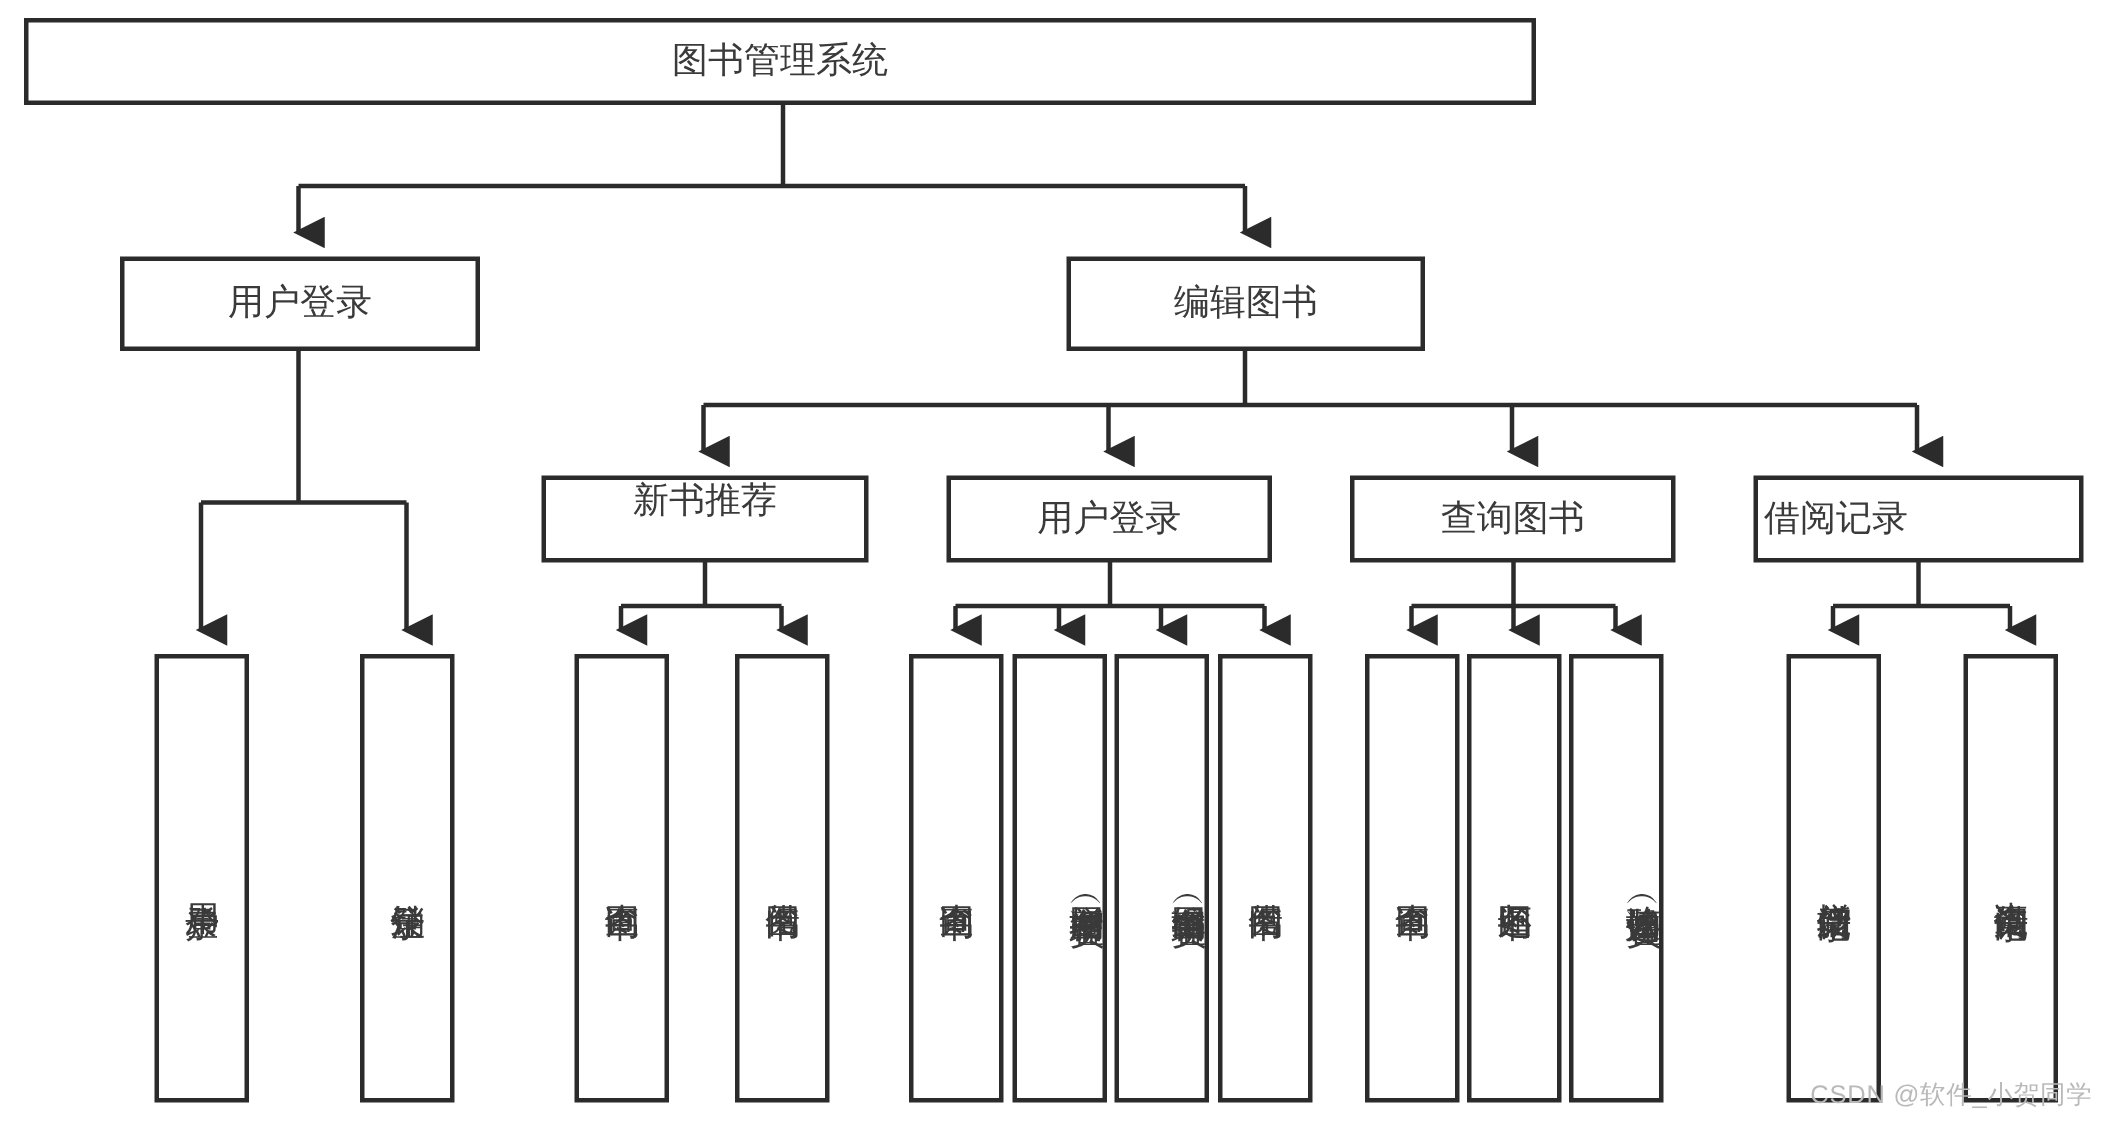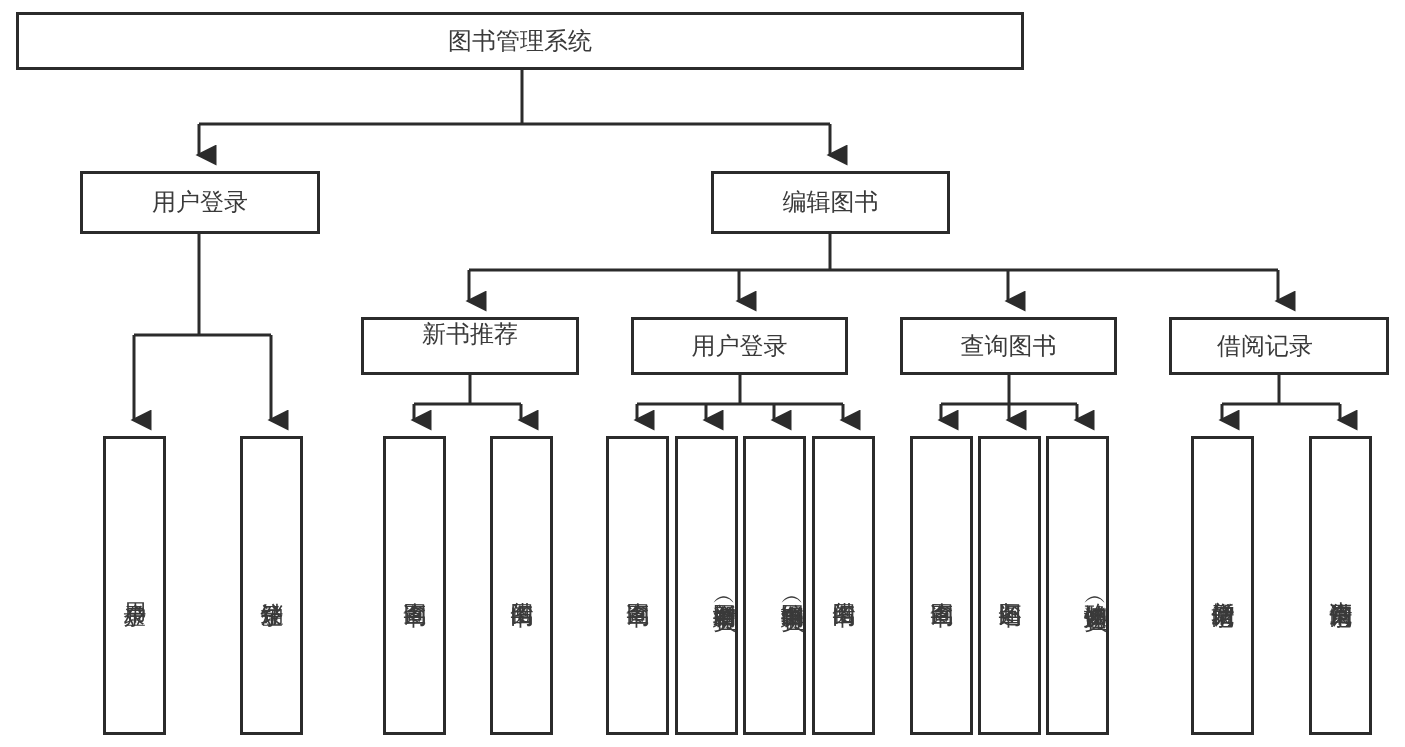--- a/index.html
+++ b/index.html
@@ -160,34 +160,35 @@
   </svg>
 
   <div class="node-label-h" style="left:17px; top:13px; width:1006px; height:56px;">图书管理系统</div>
 
   <div class="node-label-h" style="left:81px; top:172px; width:238px; height:61px;">用户登录</div>
   <div class="node-label-h" style="left:712px; top:172px; width:237px; height:61px;">编辑图书</div>
 
   <div class="node-label-h" style="left:362px; top:306px; width:216px; height:56px;">新书推荐</div>
   <div class="node-label-h" style="left:632px; top:318px; width:215px; height:56px;">用户登录</div>
   <div class="node-label-h" style="left:901px; top:318px; width:215px; height:56px;">查询图书</div>
-  <div class="node-label-h" style="left:1168px; top:318px; width:194px; height:56px;">借阅记录</div>
+  <div class="node-label-h" style="left:1127px; top:318px; width:194px; height:56px;">借阅记录</div>
 
   <div class="node-label-v" style="left:104px; top:437px; width:61px; height:297px;">用户登录</div>
   <div class="node-label-v" style="left:241px; top:437px; width:61px; height:297px;">注销登录</div>
 
   <div class="node-label-v" style="left:384px; top:437px; width:61px; height:297px;">查询图书</div>
   <div class="node-label-v" style="left:491px; top:437px; width:61px; height:297px;">借阅图书</div>
 
   <div class="node-label-v" style="left:607px; top:437px; width:61px; height:297px;">查询图书</div>
   <div class="node-label-v" style="left:676px; top:437px; width:61px; height:297px; align-items:flex-start; padding-top:8px; box-sizing:border-box;">新增图书（管理员）</div>
   <div class="node-label-v" style="left:744px; top:437px; width:61px; height:297px; align-items:flex-start; padding-top:8px; box-sizing:border-box;">编辑图书（管理员）</div>
   <div class="node-label-v" style="left:813px; top:437px; width:61px; height:297px;">借阅图书</div>
 
   <div class="node-label-v" style="left:911px; top:437px; width:61px; height:297px;">查询图书</div>
   <div class="node-label-v" style="left:979px; top:437px; width:61px; height:297px;">归还图书</div>
   <div class="node-label-v" style="left:1047px; top:437px; width:61px; height:297px; align-items:flex-start; padding-top:8px; box-sizing:border-box;">确认归还（管理员）</div>
 
   <div class="node-label-v" style="left:1192px; top:437px; width:61px; height:297px;">新增借阅记录</div>
   <div class="node-label-v" style="left:1310px; top:437px; width:61px; height:297px;">查询借阅记录</div>
 
+  <div class="watermark">CSDN @软件_小贺同学</div>
 
 </div>
 
 </body></html>

